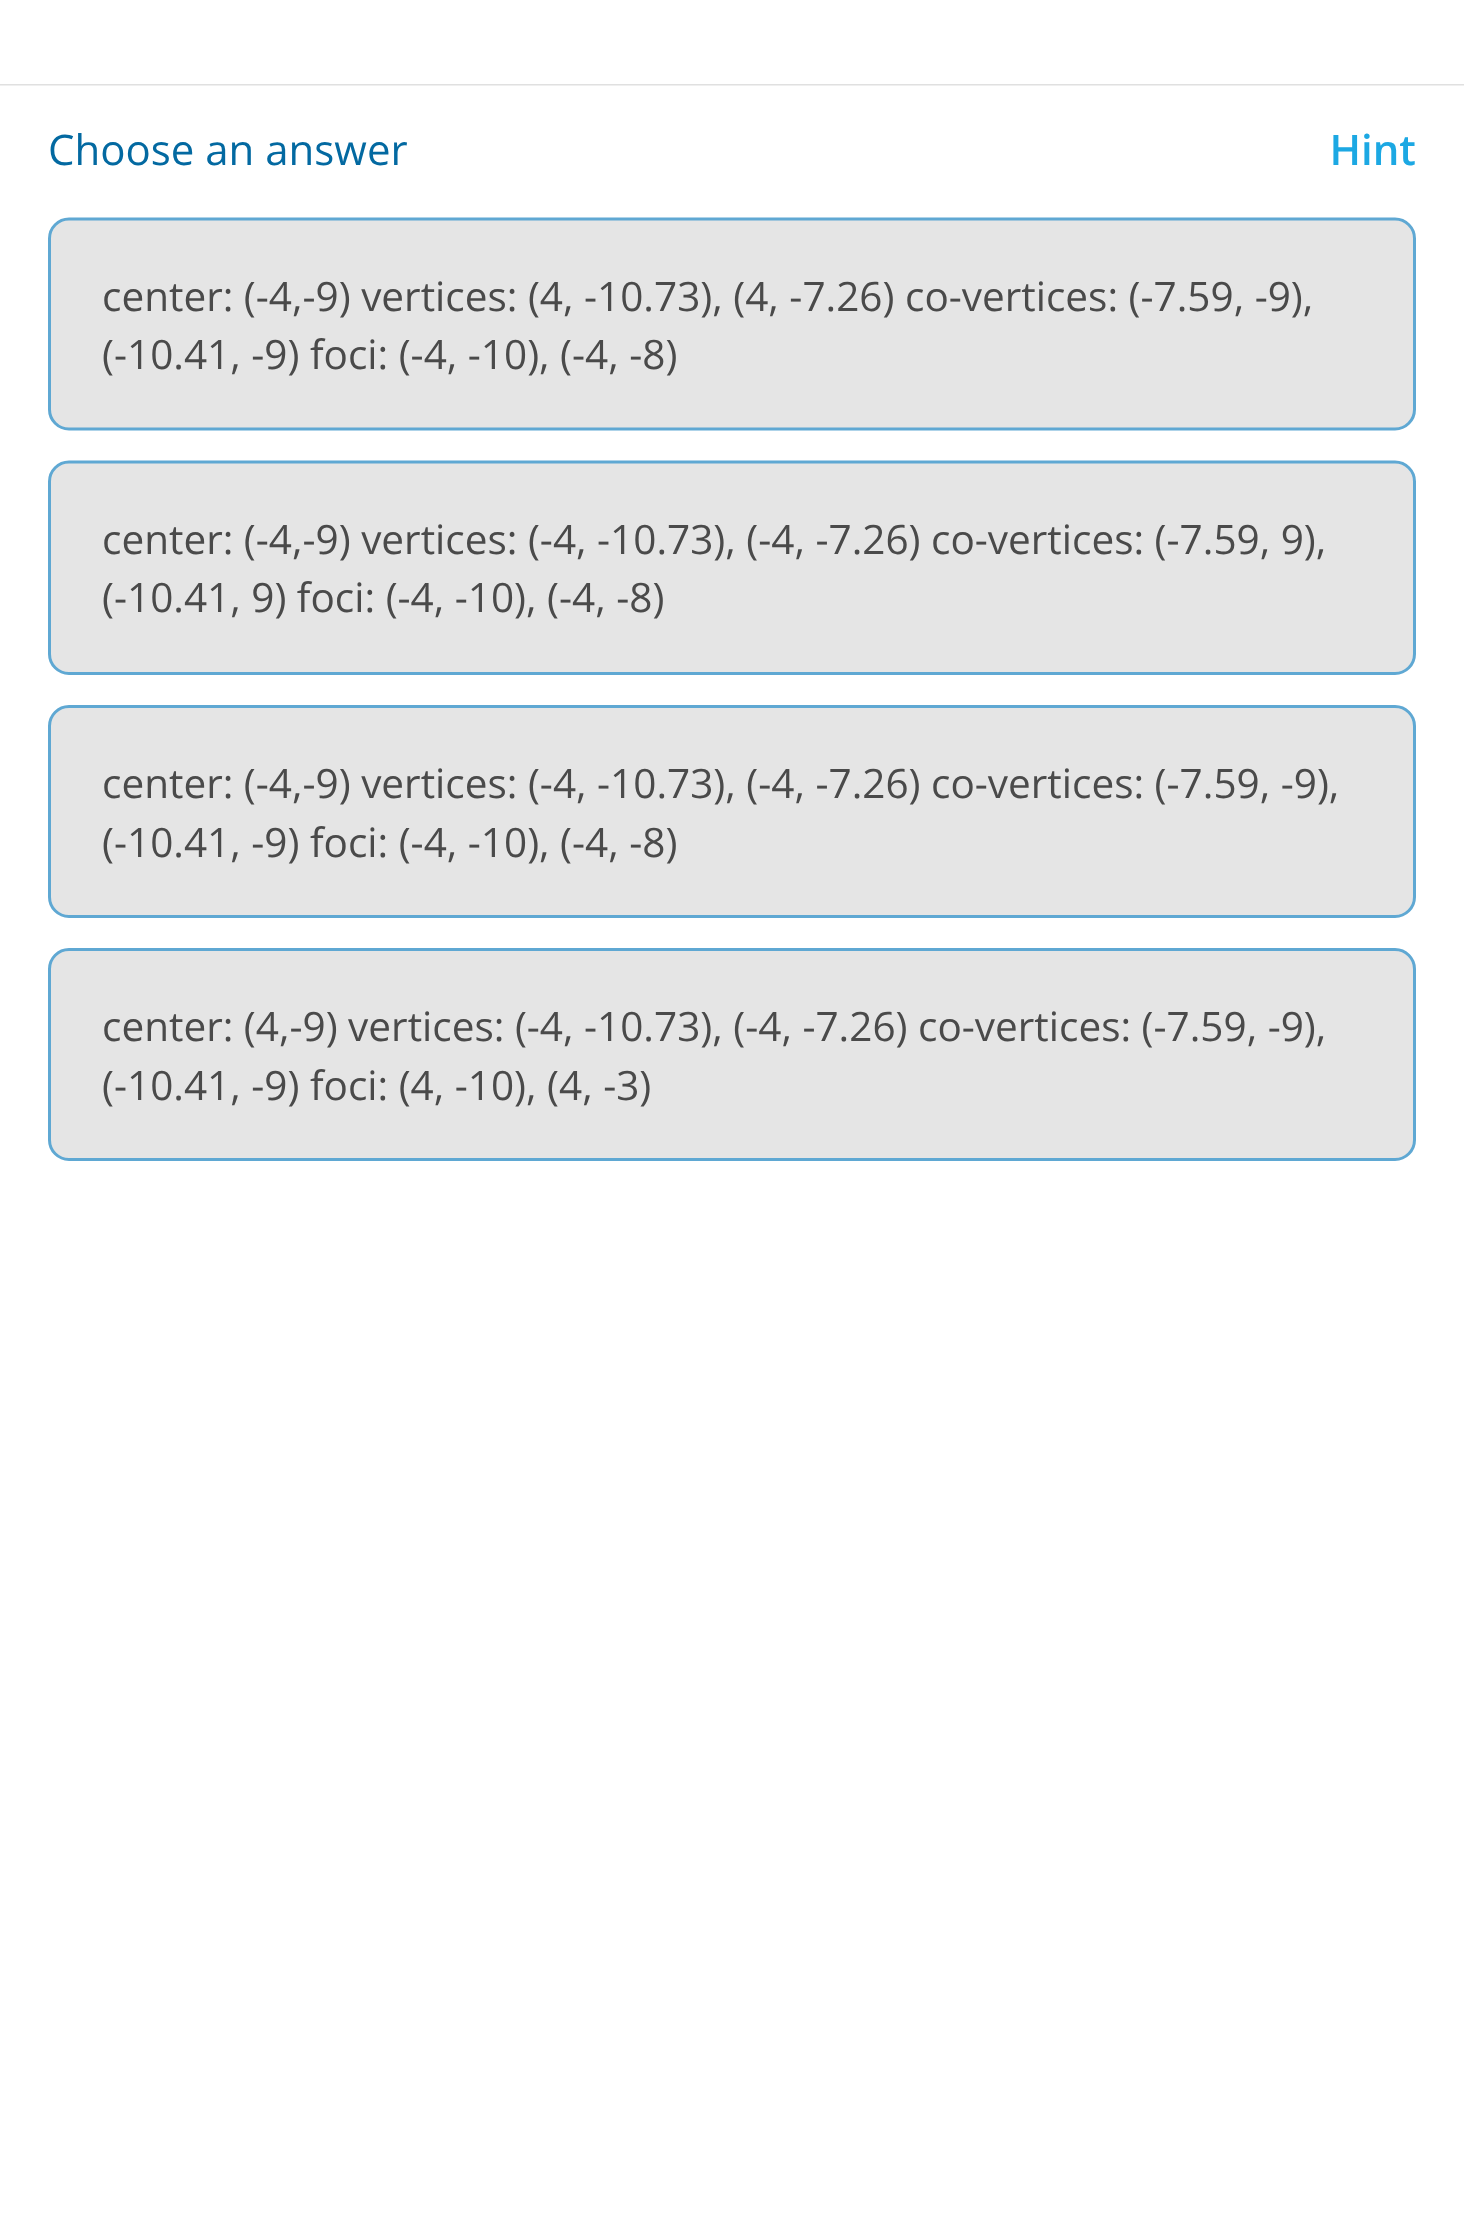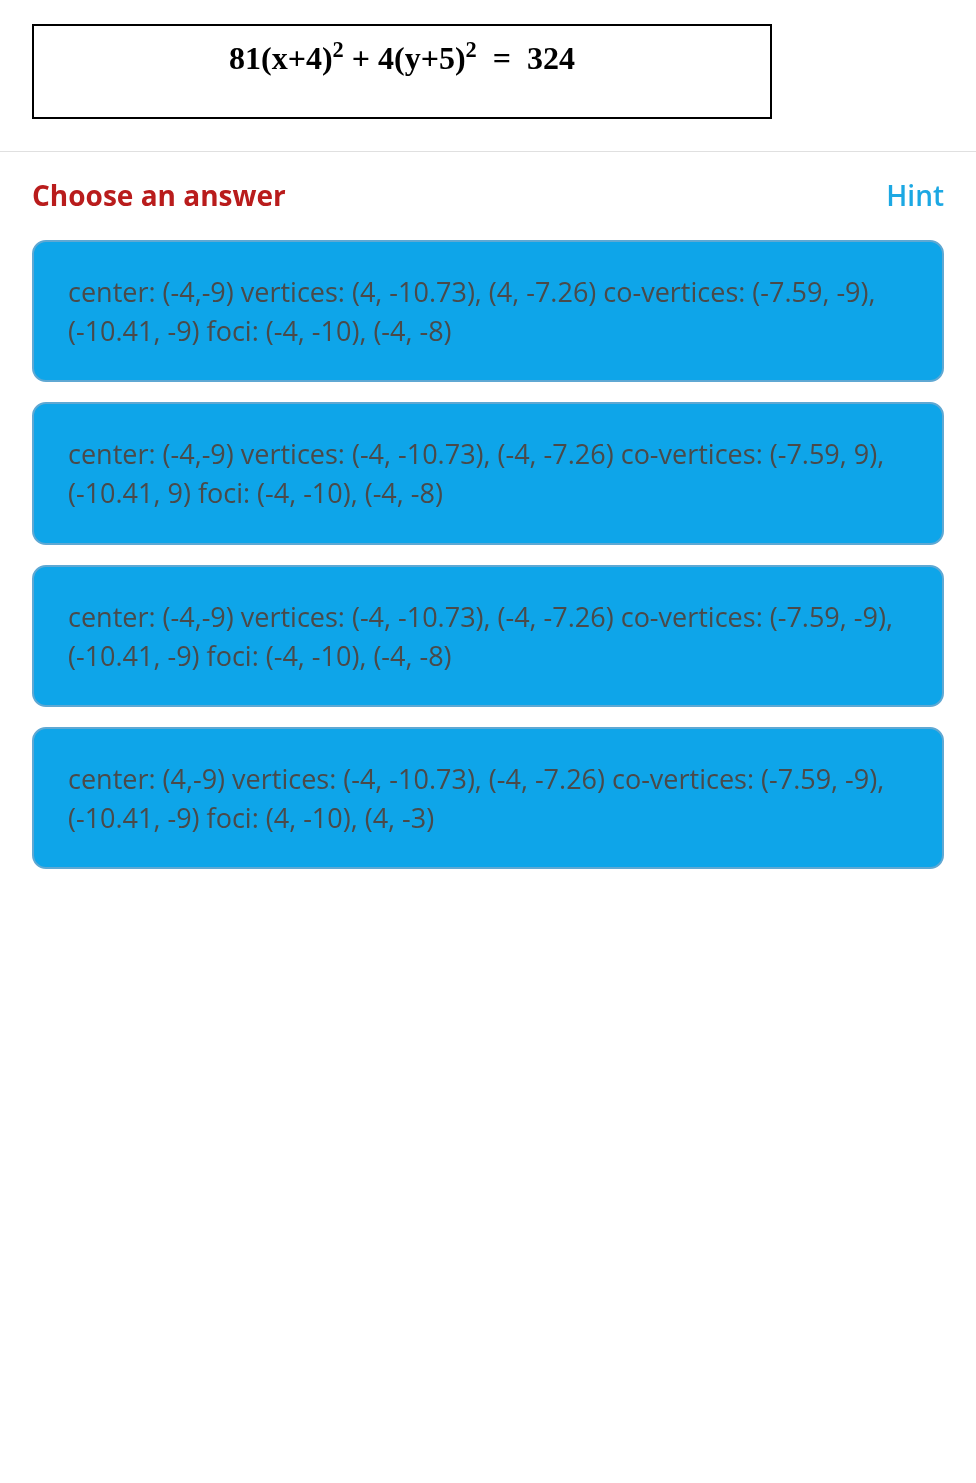--- a/index.html
+++ b/index.html
@@ -45,49 +45,46 @@
     padding: 24px 32px 10px 32px;
   }
   .answer-header {
     display: flex;
     justify-content: space-between;
     align-items: center;
     margin-bottom: 26px;
   }
   .choose-label {
     font-size: 28px;
-    font-weight: 700;
-    color: #b91c1c;
+    font-weight: 400;
+    color: #0369a1;
   }
   .hint-link {
     font-size: 28px;
     font-weight: 600;
     color: #1ca8e3;
     cursor: pointer;
     text-align: right;
   }
   .answer-option {
     border: 2px solid #5fa8d3;
     border-radius: 14px;
     padding: 30px 34px;
     margin-bottom: 20px;
     font-size: 27px;
     line-height: 1.45;
     color: #4a4a4a;
     cursor: pointer;
-    background: #0ea5e9;
+    background: #e5e5e5;
   }
 </style>
 </head>
 <body>
 
 <div class="question-section">
-  <div class="equation-box">
-    <span>81(x+4)<sup>2</sup> + 4(y+5)<sup>2</sup>&nbsp;&nbsp;=&nbsp;&nbsp;324</span>
-  </div>
 </div>
 
 <div class="divider"></div>
 
 <div class="answer-section">
   <div class="answer-header">
     <div class="choose-label">Choose an answer</div>
     <div class="hint-link">Hint</div>
   </div>
 

